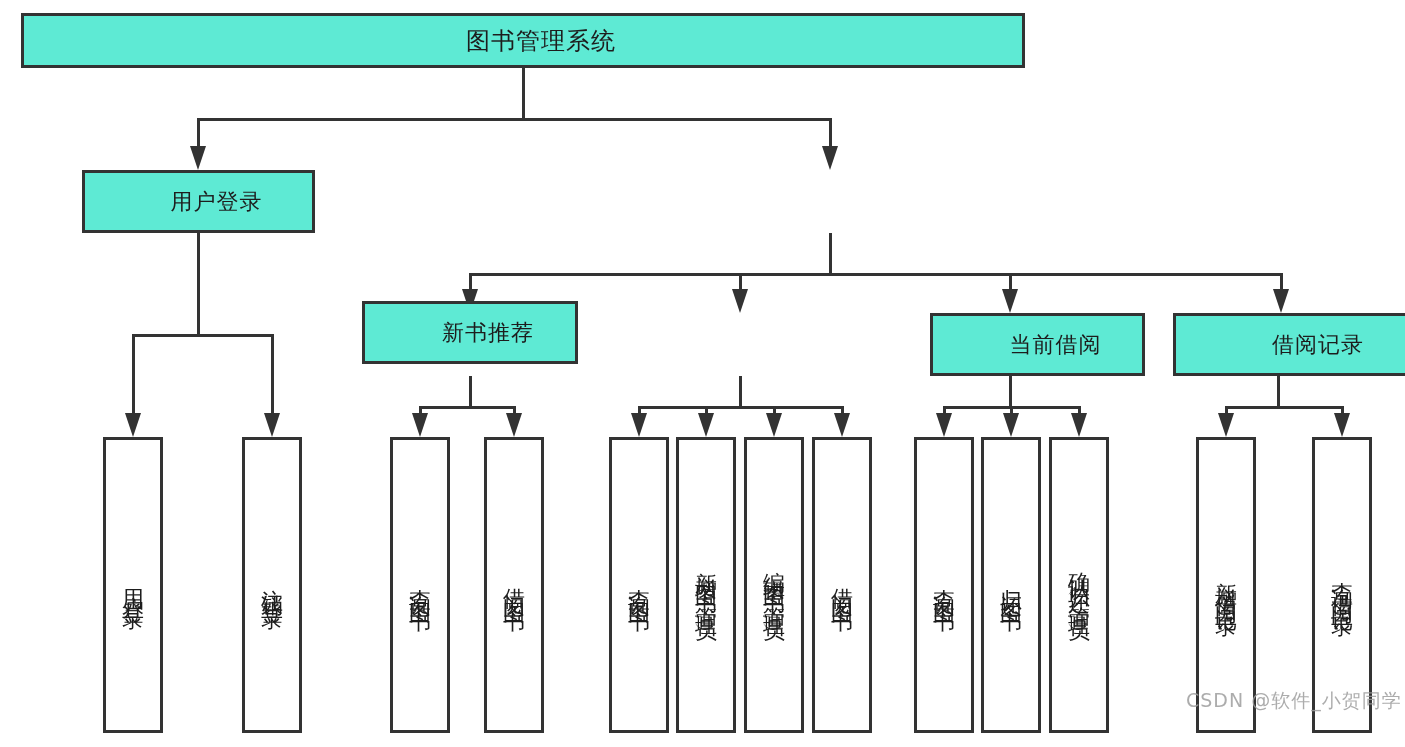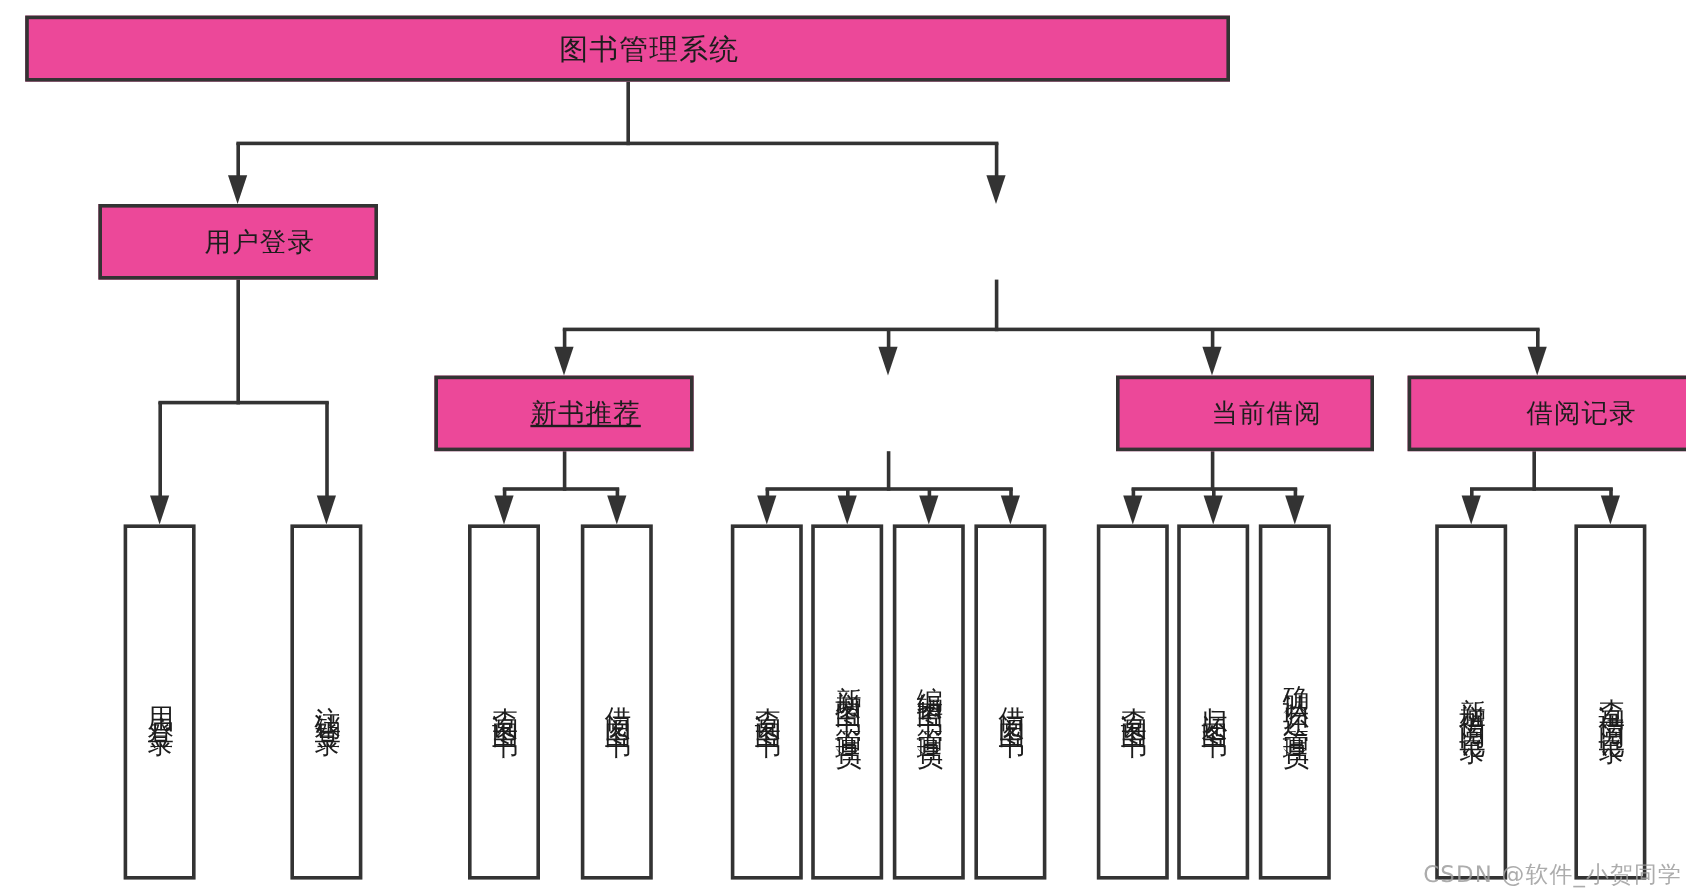--- a/index.html
+++ b/index.html
@@ -7,21 +7,21 @@
     position:relative;
     width:1405px;height:747px;
     background:#ffffff;
     font-family:"DejaVu Sans","Liberation Sans",sans-serif;
     overflow:hidden;
   }
   .hbox{
     position:absolute;
     box-sizing:border-box;
     border:3px solid #333333;
-    background:#ec4899;
+    background:#5eead4;
     display:flex;align-items:center;justify-content:center;
     color:#1d1d1d;
     font-size:22px;
     letter-spacing:1px;
     white-space:nowrap;
     z-index:2;
     padding-left:36px;
   }
   .hbox.root{font-size:24px;}
   .vbox{
@@ -48,38 +48,38 @@
   .arrow-head{
     position:absolute;
     width:0;height:0;
     border-left:8px solid transparent;
     border-right:8px solid transparent;
     border-top:24px solid #333333;
     z-index:1;
   }
   .watermark{
     position:absolute;
-    left:1186px;top:716px;
+    left:1186px;top:688px;
     font-size:19px;
     color:rgba(158,158,158,0.85);
     letter-spacing:1px;
     white-space:nowrap;
     z-index:3;
   }
 </style>
 </head>
 <body>
 
 <div id="canvas">
 
   <div class="hbox root" style="left:21px;top:13px;width:1004px;height:55px;">图书管理系统</div>
 
   <div class="hbox" style="left:82px;top:170px;width:233px;height:63px;">用户登录</div>
 
-  <div class="hbox" style="left:362px;top:313px;width:216px;height:63px;text-decoration:underline;">新书推荐</div>
+  <div class="hbox" style="left:362px;top:301px;width:216px;height:63px;">新书推荐</div>
   <div class="hbox" style="left:903px;top:313px;width:215px;height:63px;margin-left:27px;">当前借阅</div>
   <div class="hbox" style="left:1173px;top:313px;width:254px;height:63px;">借阅记录</div>
 
   <div class="vbox" style="left:103px;top:437px;width:60px;height:296px;">
     <span>用户登录</span>
     </div>
   <div class="vbox" style="left:242px;top:437px;width:60px;height:296px;">
     <span>注销登录</span>
     </div>
 

